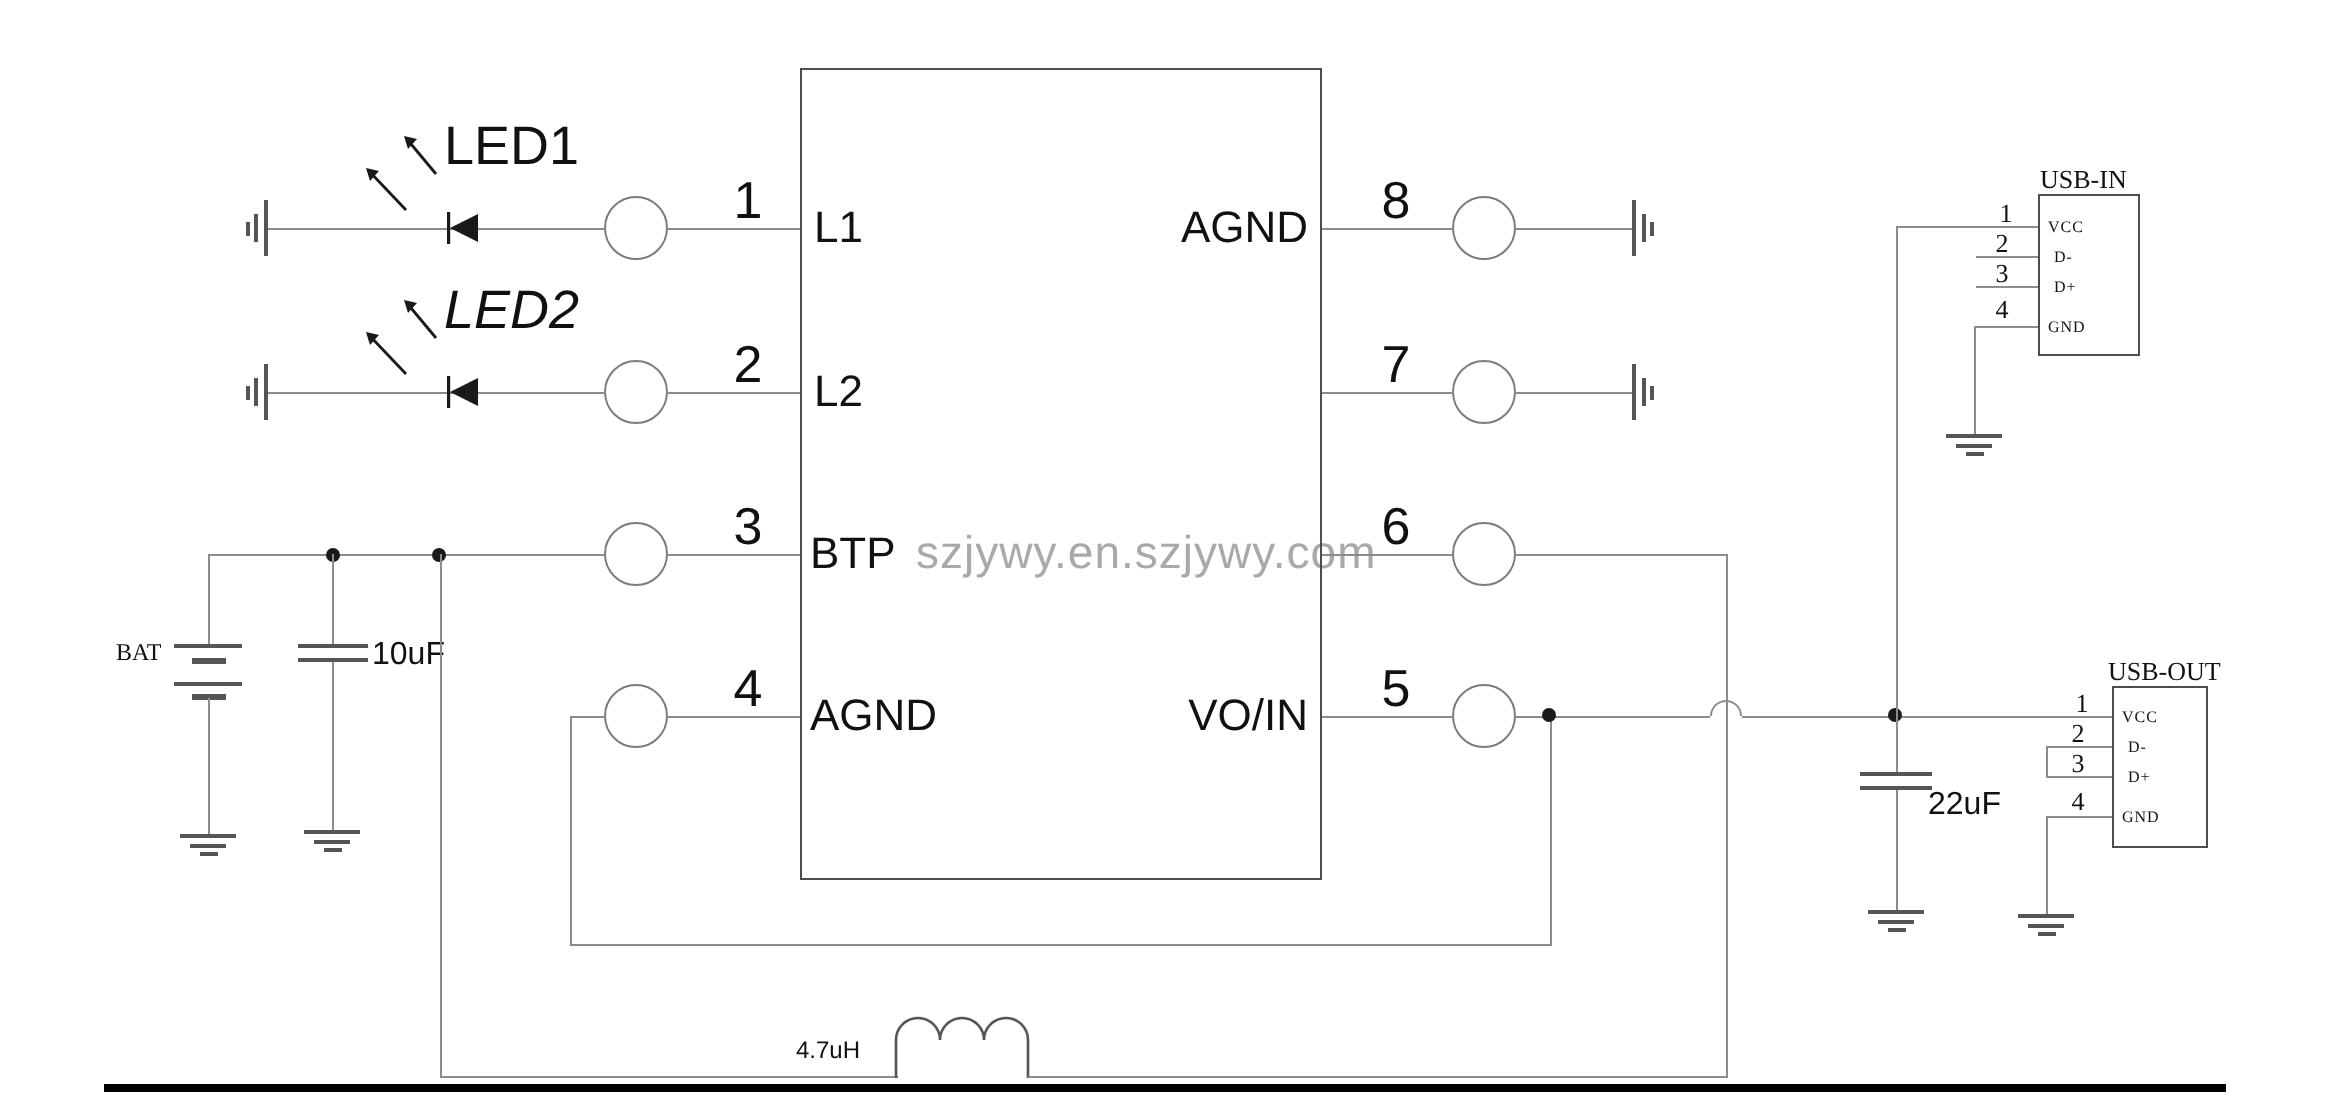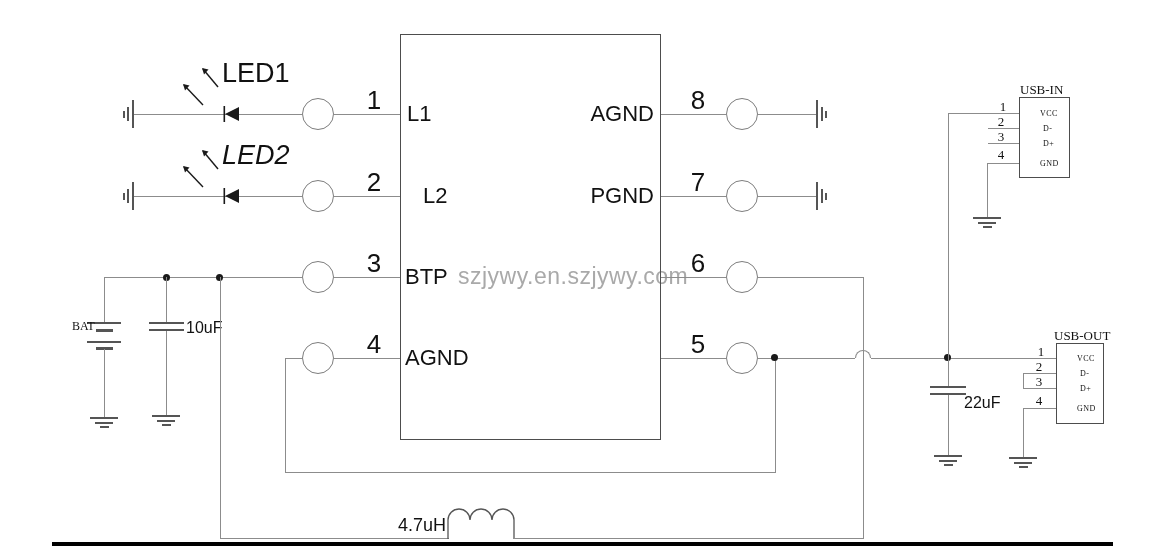--- a/index.html
+++ b/index.html
@@ -11,44 +11,44 @@
   .pad{position:absolute;width:32px;height:32px;box-sizing:border-box;border:1.2px solid #7d7d7d;
        border-radius:50%;background:#fff;}
   .num{position:absolute;width:44px;text-align:center;font-size:26px;line-height:28px;color:var(--text,#111);}
   .iclabel{position:absolute;font-size:22px;line-height:28px;color:var(--text,#111);}
   .ralign{text-align:right;}
   .ledlabel{position:absolute;font-size:27px;line-height:26px;color:var(--text,#111);}
   .vallabel{position:absolute;font-size:16px;line-height:14px;color:var(--text,#111);}
   .ser{font-family:"Liberation Serif",serif;}
   .usbtitle{position:absolute;font-size:13px;line-height:13px;color:var(--text,#111);}
   .usbnum{position:absolute;width:16px;text-align:center;font-size:13px;line-height:13px;color:var(--text,#111);}
-  .usbpin{position:absolute;font-size:8px;line-height:9px;letter-spacing:.5px;color:var(--text,#111);margin-left:16px;}
+  .usbpin{position:absolute;font-size:8px;line-height:9px;letter-spacing:.5px;color:var(--text,#111);}
   .gv{position:absolute;background:var(--component,#555);}
   .gh{position:absolute;background:var(--component,#555);}
   .box{position:absolute;box-sizing:border-box;border:1px solid #4d4d4d;background:transparent;}
   .hop{position:absolute;width:16px;height:8px;border:1px solid var(--wire,#8c8c8c);border-bottom:none;
        border-radius:8px 8px 0 0;box-sizing:border-box;}
   .wm{position:absolute;font-size:23px;letter-spacing:.5px;color:var(--watermark,#aaa);white-space:nowrap;}
   .bar{position:absolute;background:var(--bar,#000);}
   svg{position:absolute;overflow:visible;}
 </style>
 </head>
 <body>
 
 <div class="canvas">
 
   <div class="wm" style="left:458px;top:263px;">szjywy.en.szjywy.com</div>
 
   <div class="box" style="left:400px;top:34px;width:261px;height:406px;"></div>
   <div class="iclabel" style="left:407px;top:100px;">L1</div>
-  <div class="iclabel" style="left:423px;top:182px;">L2</div>
+  <div class="iclabel" style="left:407px;top:182px;">L2</div>
   <div class="iclabel" style="left:405px;top:263px;">BTP</div>
   <div class="iclabel" style="left:405px;top:344px;">AGND</div>
   <div class="iclabel ralign" style="left:480px;top:100px;width:174px;">AGND</div>
-  <div class="iclabel ralign" style="left:480px;top:182px;width:174px;">PGND</div>
+  <div class="iclabel ralign" style="left:480px;top:344px;width:174px;">VO/IN</div>
 
   <div class="num" style="left:352px;top:86px;">1</div>
   <div class="num" style="left:352px;top:168px;">2</div>
   <div class="num" style="left:352px;top:249px;">3</div>
   <div class="num" style="left:352px;top:330px;">4</div>
   <div class="num" style="left:676px;top:86px;">8</div>
   <div class="num" style="left:676px;top:168px;">7</div>
   <div class="num" style="left:676px;top:249px;">6</div>
   <div class="num" style="left:676px;top:330px;">5</div>
 
@@ -124,21 +124,21 @@
     <div class="gh" style="left:96px;top:329px;width:17px;height:2.5px;"></div>
     <div class="gh" style="left:87px;top:341px;width:34px;height:1.5px;"></div>
     <div class="gh" style="left:96px;top:347px;width:17px;height:2.5px;"></div>
   </div>
   <div class="v" style="left:104px;top:349px;height:68px;"></div>
   <div>
     <div class="gh" style="left:90px;top:417px;width:28px;height:1.5px;"></div>
     <div class="gh" style="left:95px;top:422px;width:18px;height:2px;"></div>
     <div class="gh" style="left:100px;top:426px;width:9px;height:2px;"></div>
   </div>
-  <div class="vallabel ser" style="left:72px;top:319px;font-size:12px;">BAT</div>
+  <div class="vallabel ser" style="left:58px;top:319px;font-size:12px;">BAT</div>
 
   <div class="v" style="left:166px;top:277px;height:45px;"></div>
   <div>
     <div class="gh" style="left:149px;top:322px;width:35px;height:1.5px;"></div>
     <div class="gh" style="left:149px;top:329px;width:35px;height:2px;"></div>
   </div>
   <div class="v" style="left:166px;top:331px;height:84px;"></div>
   <div>
     <div class="gh" style="left:152px;top:415px;width:28px;height:1.5px;"></div>
     <div class="gh" style="left:157px;top:420px;width:18px;height:2px;"></div>
@@ -173,21 +173,21 @@
     <div class="gh" style="left:944px;top:464px;width:9px;height:2px;"></div>
   </div>
   <div class="vallabel" style="left:964px;top:396px;">22uF</div>
 
   <div class="v" style="left:220px;top:277px;height:262px;"></div>
   <div class="h" style="left:220px;top:538px;width:229px;"></div>
   <svg style="left:443px;top:500px;" width="76" height="40" viewBox="0 0 76 40">
     <path d="M5,39 V20 A11,11 0 0 1 27,20 A11,11 0 0 1 49,20 A11,11 0 0 1 71,20 V39" fill="none" stroke="#555" stroke-width="1.3"></path>
   </svg>
   <div class="h" style="left:514px;top:538px;width:350px;"></div>
-  <div class="vallabel" style="left:398px;top:518px;font-size:18px;">4.7uH</div>
+  <div class="vallabel" style="left:398px;top:518px;font-size:12px;">4.7uH</div>
 
   <div class="usbtitle ser" style="left:1020px;top:83px;">USB-IN</div>
   <div class="box" style="left:1019px;top:97px;width:51px;height:81px;"></div>
   <div class="h" style="left:948px;top:113px;width:71px;"></div>
   <div class="h" style="left:988px;top:128px;width:31px;"></div>
   <div class="h" style="left:988px;top:143px;width:31px;"></div>
   <div class="h" style="left:987px;top:163px;width:32px;"></div>
   <div class="v" style="left:987px;top:163px;height:54px;"></div>
   <div>
     <div class="gh" style="left:973px;top:217px;width:28px;height:1.5px;"></div>

